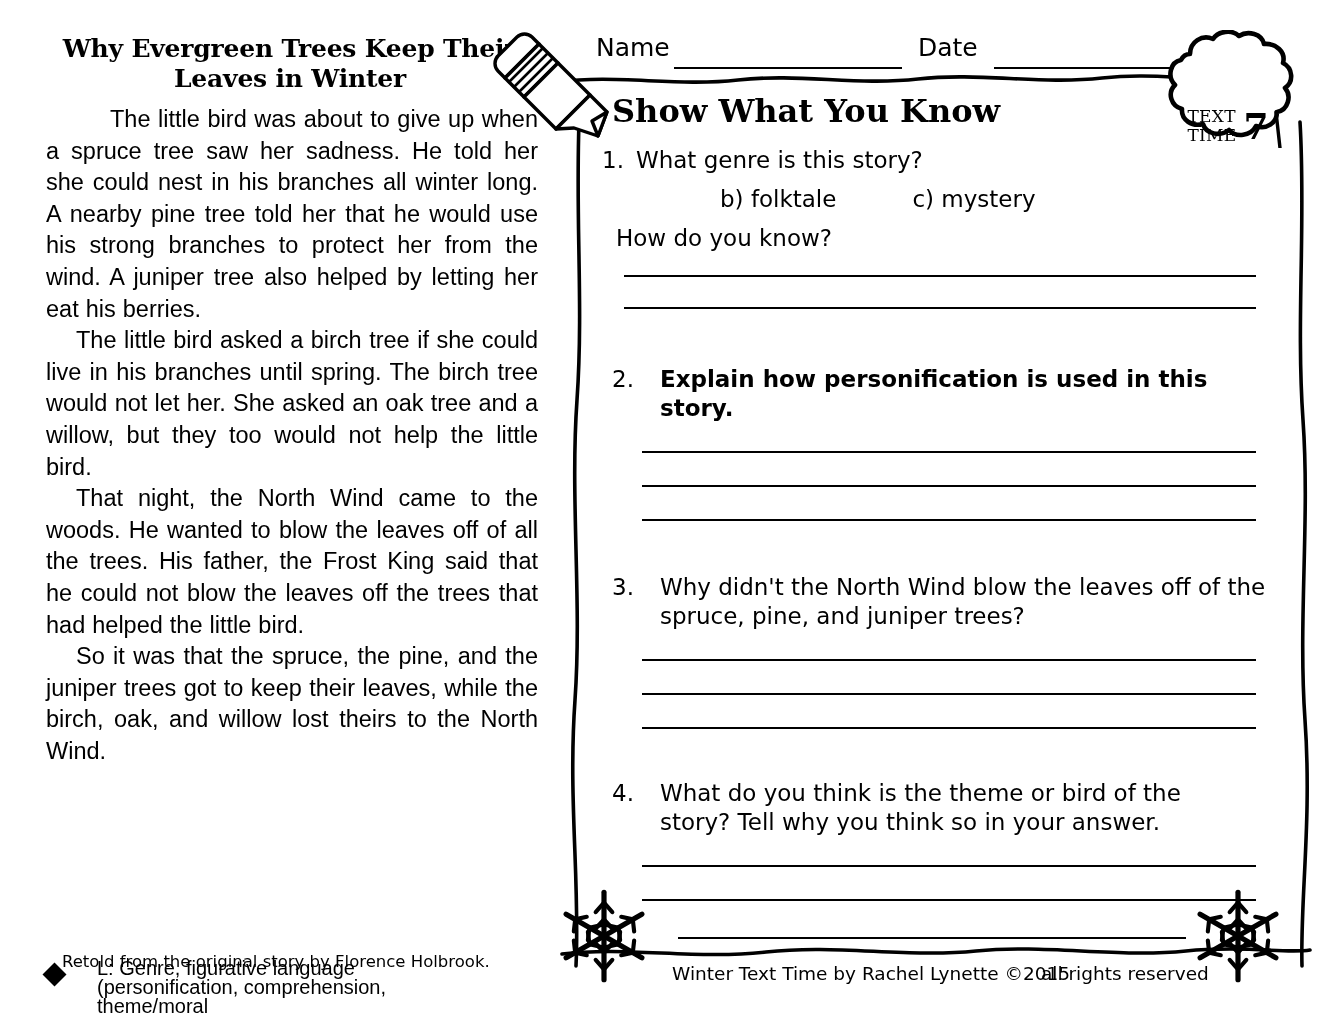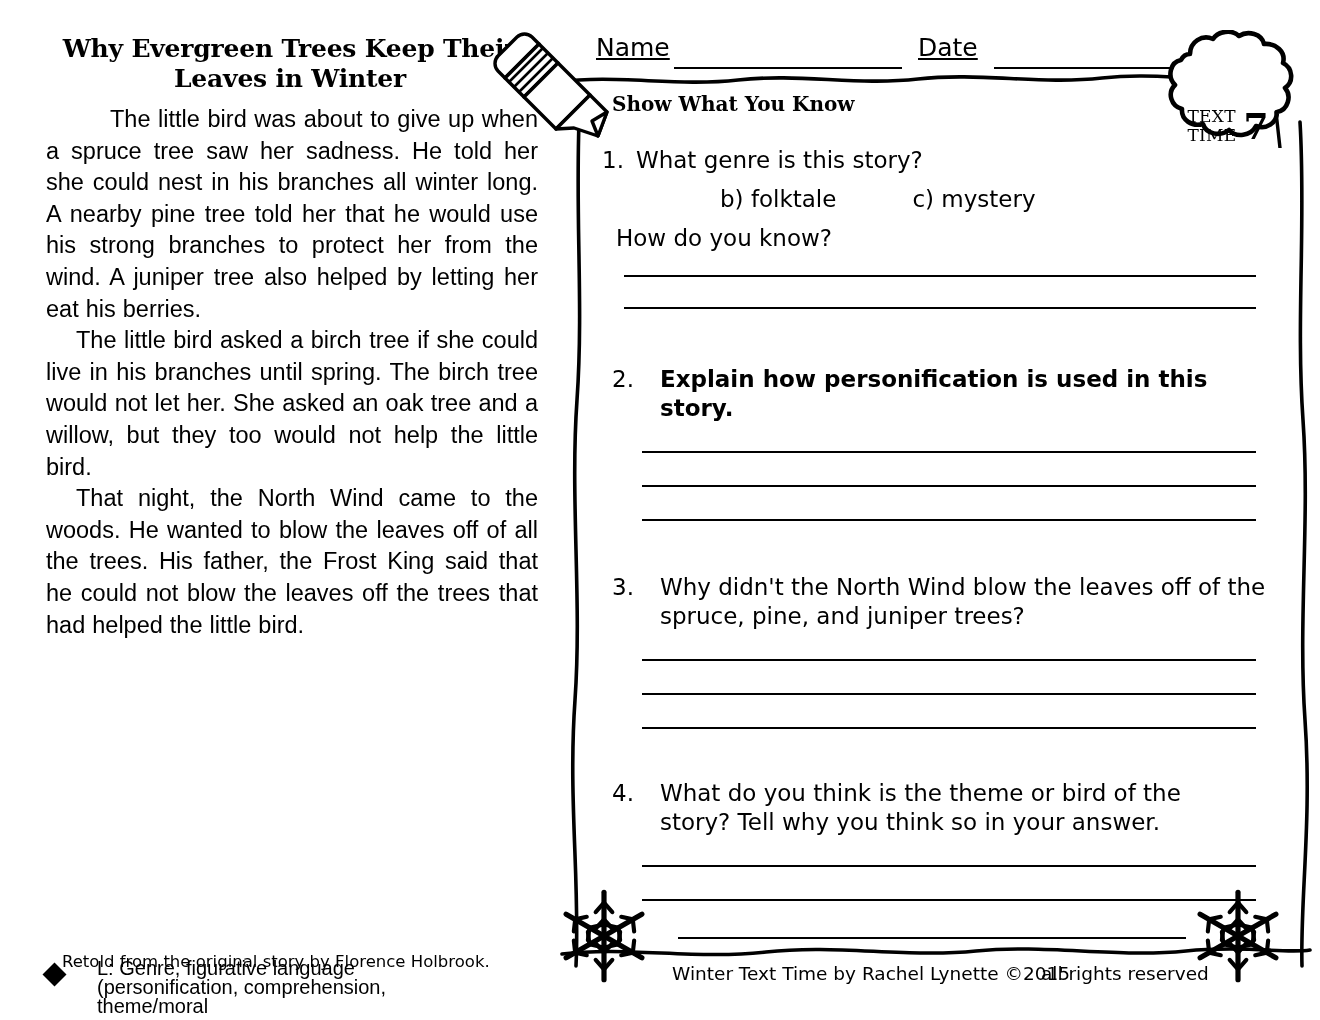--- a/index.html
+++ b/index.html
@@ -96,21 +96,20 @@
     left: 596px;
     top: 33px;
     width: 640px;
     height: 42px;
   }
   .hdr-label {
     position: absolute;
     font-family: "DejaVu Sans", sans-serif;
     font-size: 25px;
     top: 0px;
-    text-decoration: underline;
   }
   #name-label { left: 0px; }
   #date-label { left: 322px; }
   .hdr-rule {
     position: absolute;
     height: 0;
     border-bottom: 2.6px solid #000;
     top: 34px;
   }
   #name-rule { left: 78px; width: 228px; }
@@ -162,21 +161,21 @@
     margin-left: 7px;
     line-height: 36px;
   }
 
   #show-what-you-know {
     position: absolute;
     left: 612px;
     top: 92px;
     font-family: "DejaVu Serif", serif;
     font-weight: bold;
-    font-size: 20px;
+    font-size: 32px;
     z-index: 4;
   }
 
   #questions {
     position: absolute;
     left: 596px;
     top: 146px;
     width: 680px;
     z-index: 4;
   }
@@ -248,20 +247,21 @@
 </style>
 </head>
 <body>
 
 <div id="story-column">
   <h1 id="story-title">Why Evergreen Trees Keep Their Leaves in Winter</h1>
 
   <p class="story-para indent-big">The little bird was about to give up when a spruce tree saw her sadness. He told her she could nest in his branches all winter long. A nearby pine tree told her that he would use his strong branches to protect her from the wind. A juniper tree also helped by letting her eat his berries.</p>
   <p class="story-para indent-small">The little bird asked a birch tree if she could live in his branches until spring. The birch tree would not let her. She asked an oak tree and a willow, but they too would not help the little bird.</p>
   <p class="story-para indent-small">That night, the North Wind came to the woods. He wanted to blow the leaves off of all the trees. His father, the Frost King said that he could not blow the leaves off the trees that had helped the little bird.</p>
+  <p class="story-para indent-small">So it was that the spruce, the pine, and the juniper trees got to keep their leaves, while the birch, oak, and willow lost theirs to the North Wind.</p>
 
   <div id="story-credit">Retold from the original story by Florence Holbrook.</div>
 
   <div id="standards-row">
     <div id="standards-diamond"></div>
     <div id="standards-text">L: Genre, figurative language (personification, comprehension, theme/moral</div>
   </div>
 </div>
 
 <svg id="pencil" viewBox="0 0 130 132">

